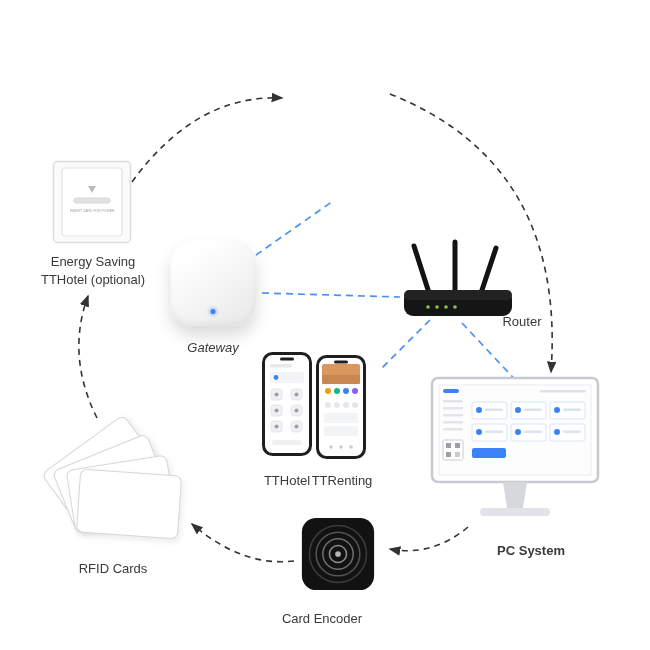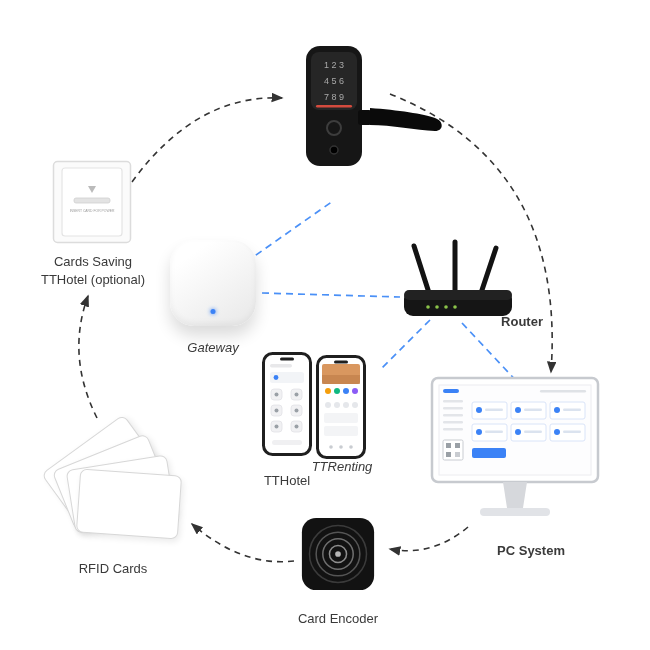--- a/index.html
+++ b/index.html
@@ -40,34 +40,20 @@
     <path d="M 468 527 Q 432 557 390 549" fill="none" stroke-width="1.6" stroke-dasharray="6 5" marker-end="url(#ah)" stroke="#333333"></path>
     <path d="M 294 561 Q 242 567 192 524" fill="none" stroke-width="1.6" stroke-dasharray="6 5" marker-end="url(#ah)" stroke="#333333"></path>
     <path d="M 97 418 Q 66 356 88 296" fill="none" stroke-width="1.6" stroke-dasharray="6 5" marker-end="url(#ah)" stroke="#333333"></path>
 
     <path d="M 246 262 L 333 201" fill="none" stroke-width="1.7" stroke-dasharray="7 5" stroke="#4a90f7"></path>
     <path d="M 262 293 L 400 297" fill="none" stroke-width="1.7" stroke-dasharray="7 5" stroke="#4a90f7"></path>
     <path d="M 430 320 L 380 370" fill="none" stroke-width="1.7" stroke-dasharray="7 5" stroke="#4a90f7"></path>
     <path d="M 462 323 L 522 387" fill="none" stroke-width="1.7" stroke-dasharray="7 5" stroke="#4a90f7"></path>
   </svg>
 
-  <div class="node" style="left:298px;top:44px;width:150px;height:126px;">
-    <svg viewBox="0 0 150 126" width="150" height="126">
-      <rect x="8" y="2" width="56" height="120" rx="14" fill="#161616"></rect>
-      <rect x="13" y="8" width="46" height="58" rx="8" fill="#262626"></rect>
-      <text x="36" y="24" text-anchor="middle" font-size="9" fill="#a9a9a9" font-family="Liberation Sans, sans-serif">1 2 3</text>
-      <text x="36" y="40" text-anchor="middle" font-size="9" fill="#a9a9a9" font-family="Liberation Sans, sans-serif">4 5 6</text>
-      <text x="36" y="56" text-anchor="middle" font-size="9" fill="#a9a9a9" font-family="Liberation Sans, sans-serif">7 8 9</text>
-      <rect x="18" y="61" width="36" height="2.5" rx="1.2" fill="#d44b3e"></rect>
-      <circle cx="36" cy="84" r="7" fill="none" stroke="#3d3d3d" stroke-width="2"></circle>
-      <circle cx="36" cy="106" r="4" fill="#000" stroke="#333" stroke-width="1.5"></circle>
-      <rect x="60" y="66" width="14" height="15" rx="3" fill="#0c0c0c"></rect>
-      <path d="M72 64 C 100 66, 126 70, 137 74 C 146 77, 146 87, 137 87 C 118 86, 94 81, 72 81 Z" fill="#0a0a0a"></path>
-    </svg>
-  </div>
 
   <div class="node" style="left:52px;top:160px;width:80px;height:84px;">
     <svg viewBox="0 0 80 84" width="80" height="84">
       <rect x="1.5" y="1.5" width="77" height="81" rx="4" fill="#fbfbfb" stroke="#dcdcdc" stroke-width="1.5"></rect>
       <rect x="10" y="8" width="60" height="68" rx="3" fill="#ffffff" stroke="#e4e4e4" stroke-width="1.2"></rect>
       <path d="M36 26 L44 26 L40 33 Z" fill="#bbbbbb"></path>
       <rect x="22" y="38" width="36" height="5" rx="2" fill="#e3e3e3" stroke="#cfcfcf" stroke-width="0.8"></rect>
       <text x="40" y="52" text-anchor="middle" font-size="3.4" fill="#9a9a9a" font-family="Liberation Sans, sans-serif">INSERT CARD FOR POWER</text>
     </svg>
   </div>
@@ -205,24 +191,24 @@
   </div>
 
   <div class="rfid-wrap" style="left:46px;top:408px;">
     <div class="rfid-card c1"></div>
     <div class="rfid-card c2"></div>
     <div class="rfid-card c3"></div>
     <div class="rfid-card c4"></div>
   </div>
 
   <div class="label" style="left:93px;top:253px;">
-    <div>Cards Saving</div>
+    <div>Energy Saving</div>
     <div>TTHotel (optional)</div>
   </div>
   <div class="label" style="left:213px;top:339px;font-style:italic;">Gateway</div>
-  <div class="label" style="left:522px;top:313px;font-weight:bold;">Router</div>
+  <div class="label" style="left:522px;top:313px;">Router</div>
   <div class="label" style="left:287px;top:472px;">TTHotel</div>
-  <div class="label" style="left:342px;top:458px;font-style:italic;">TTRenting</div>
+  <div class="label" style="left:342px;top:472px;">TTRenting</div>
   <div class="label" style="left:531px;top:542px;font-weight:bold;">PC System</div>
-  <div class="label" style="left:338px;top:610px;">Card Encoder</div>
+  <div class="label" style="left:322px;top:610px;">Card Encoder</div>
   <div class="label" style="left:113px;top:540px;margin-top:20px;">RFID Cards</div>
 
 </div>
 
 </body></html>

